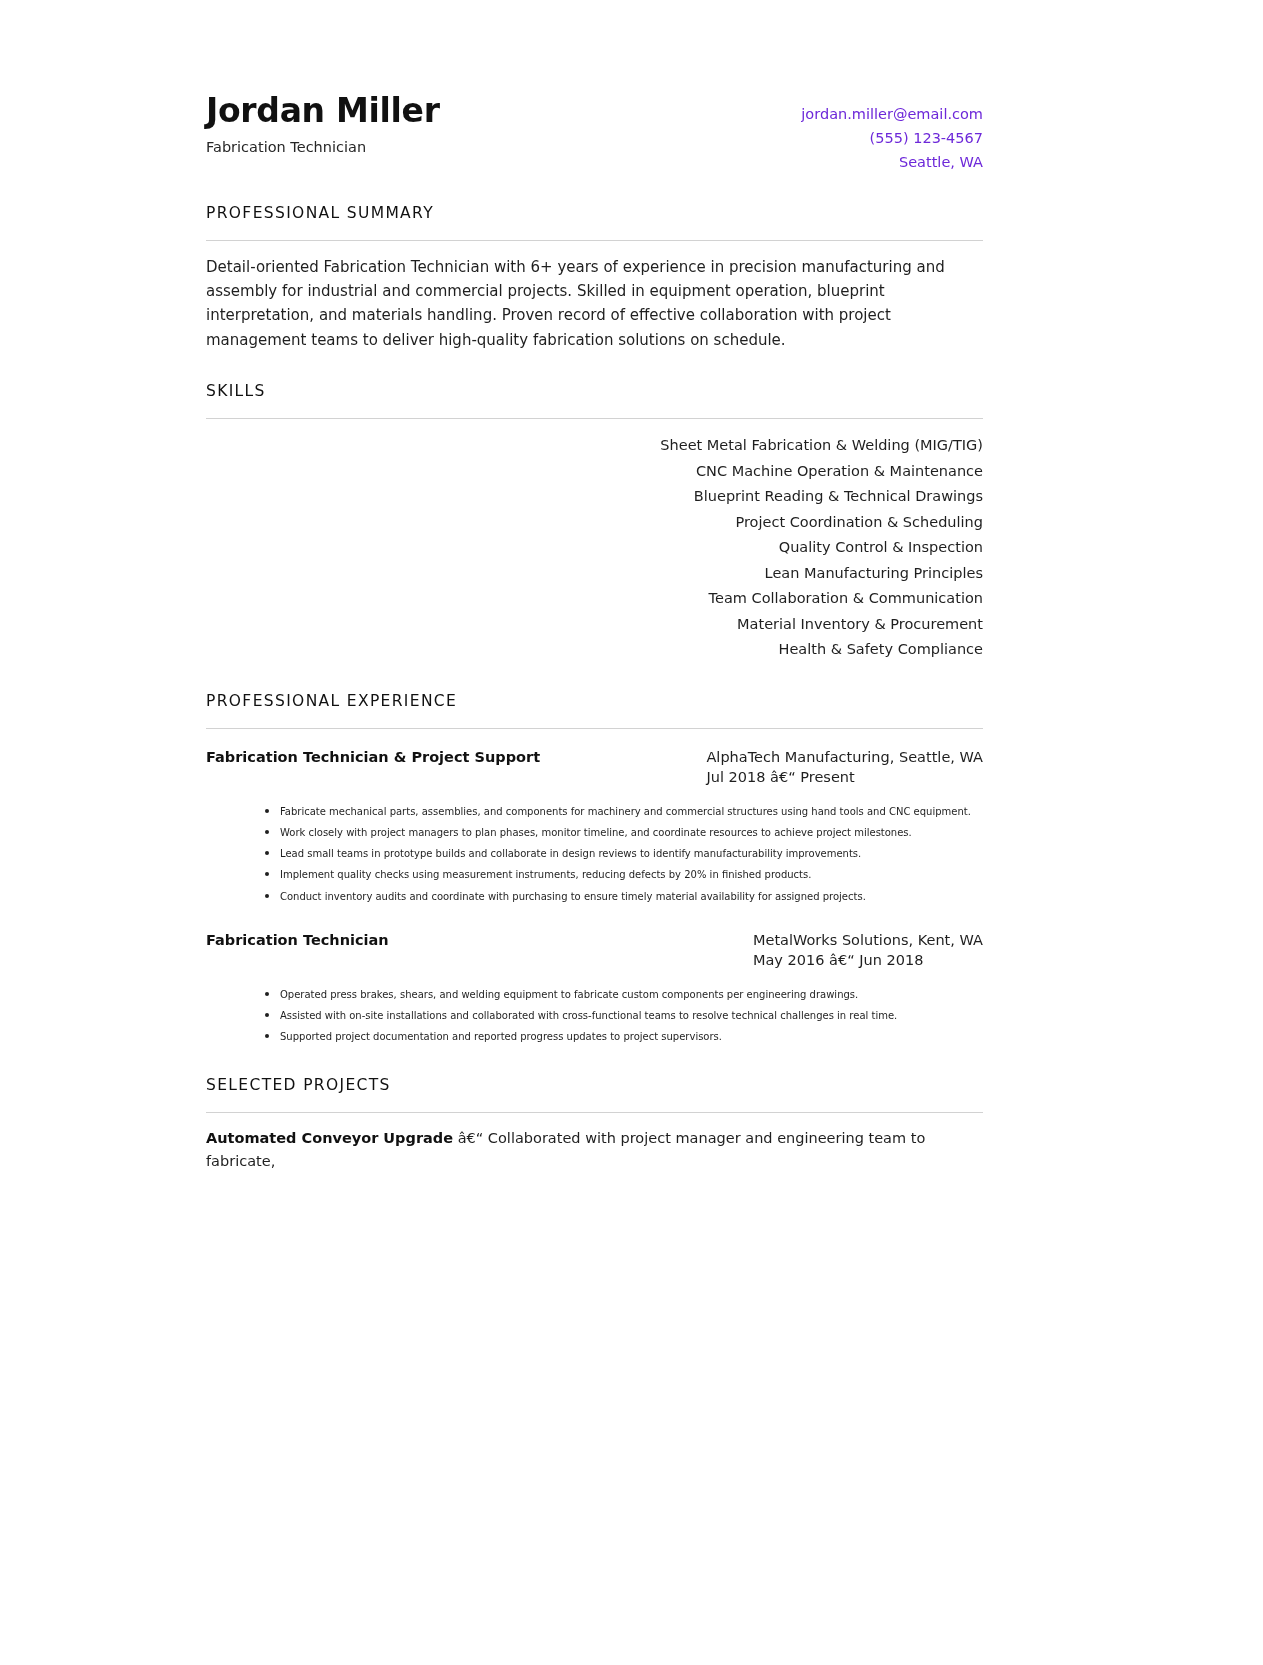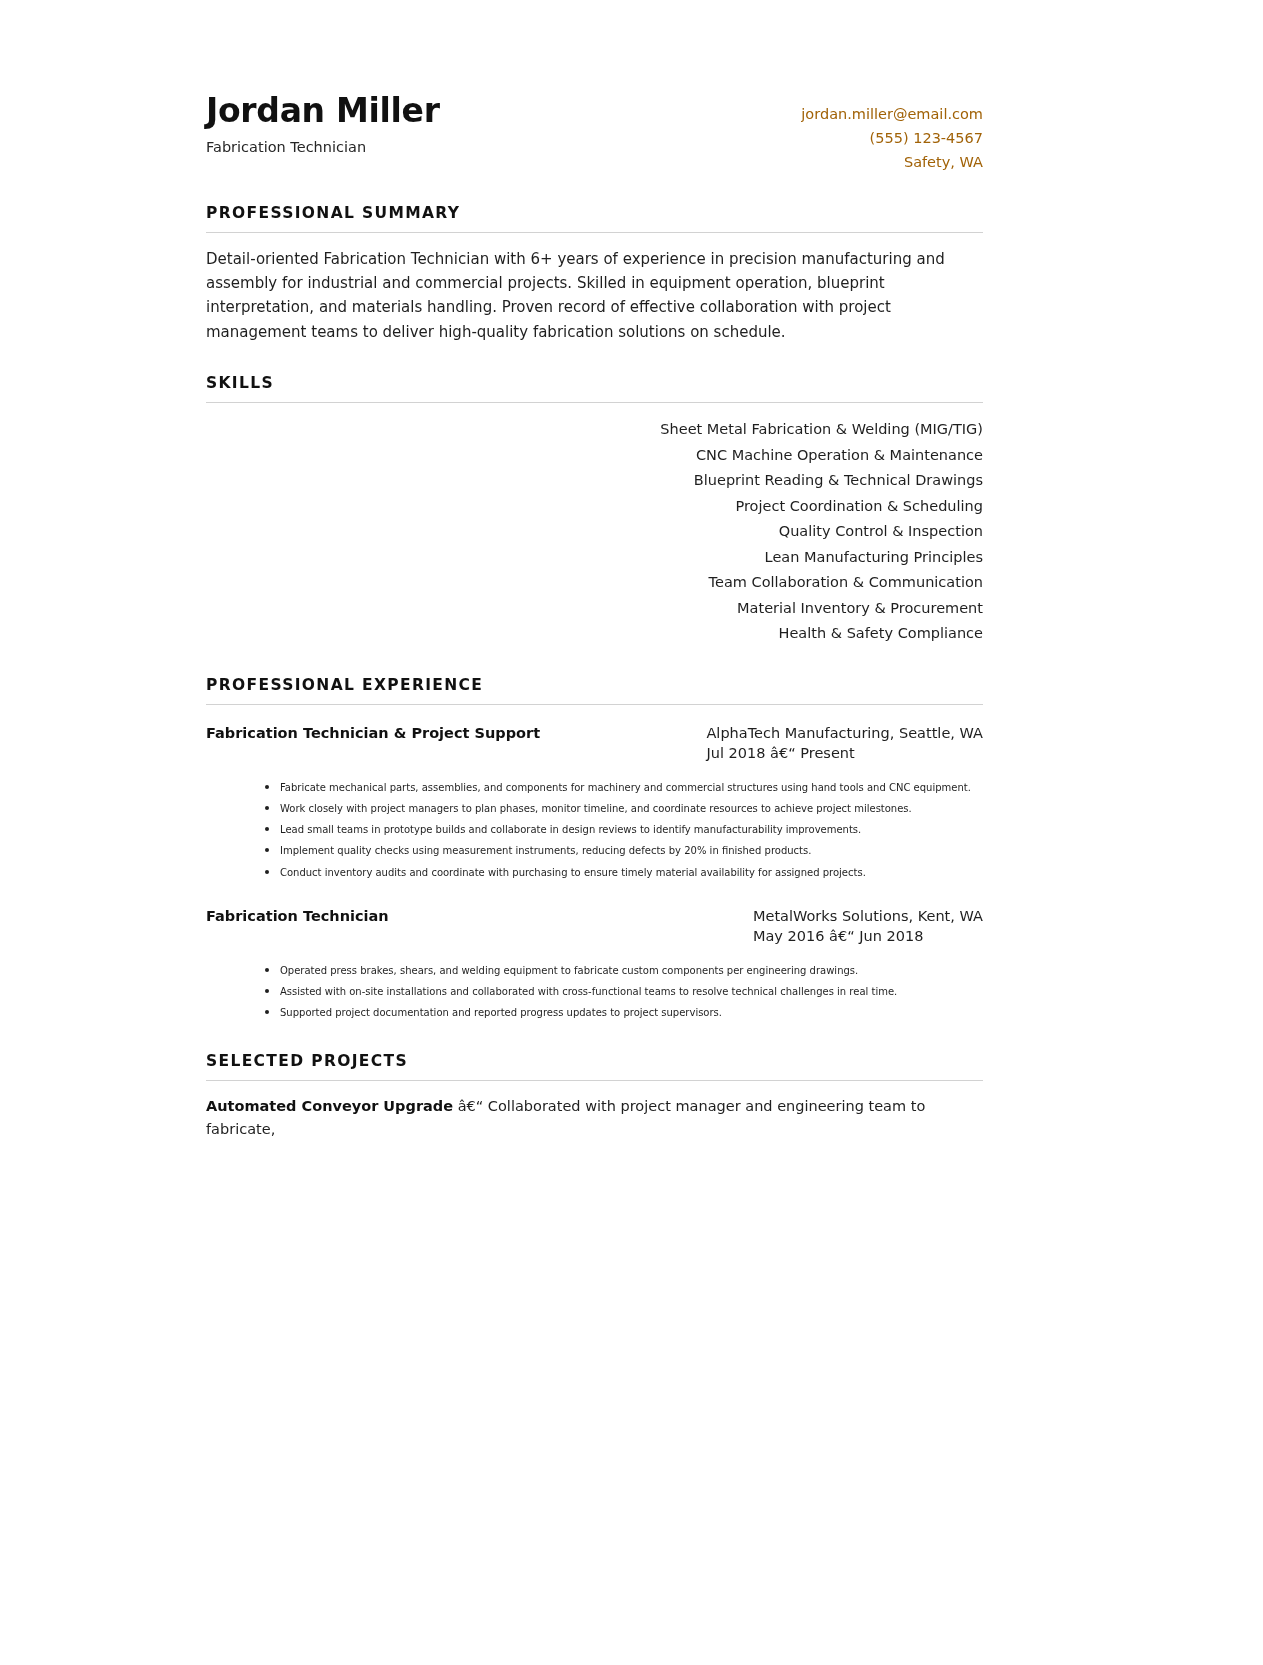--- a/index.html
+++ b/index.html
@@ -51,34 +51,34 @@
     font-size: 14.5px;
     font-weight: 400;
     color: #262626;
     margin-top: 7px;
     line-height: 1.3;
   }
   .header-right {
     text-align: right;
     font-size: 14.5px;
     line-height: 1.66;
-    color: #a16207;
+    color: #6d28d9;
     padding-top: 10px;
   }
   .header-right div { white-space: nowrap; }
 
   
   .section { margin-top: 30px; }
   .section-title {
     font-size: 15.5px;
-    font-weight: 700;
+    font-weight: 400;
     letter-spacing: 1.35px;
     color: #111111;
     text-transform: uppercase;
-    padding-bottom: 9px;
+    padding-bottom: 17px;
     border-bottom: 1px solid #d2d2d2;
     line-height: 1.2;
   }
   .section-body { padding-top: 14px; }
 
   
   .summary {
     font-size: 15px;
     line-height: 1.62;
     color: #1f1f1f;
@@ -150,21 +150,21 @@
   <div class="content">
 
     <div class="header">
       <div class="header-left">
         <h1 class="name">Jordan Miller</h1>
         <div class="job-title">Fabrication Technician</div>
       </div>
       <div class="header-right">
         <div>jordan.miller@email.com</div>
         <div>(555) 123-4567</div>
-        <div>Safety, WA</div>
+        <div>Seattle, WA</div>
       </div>
     </div>
 
     <div class="section">
       <div class="section-title">PROFESSIONAL SUMMARY</div>
       <div class="section-body">
         <p class="summary">Detail-oriented Fabrication Technician with 6+ years of experience in precision manufacturing and assembly for industrial and commercial projects. Skilled in equipment operation, blueprint interpretation, and materials handling. Proven record of effective collaboration with project management teams to deliver high-quality fabrication solutions on schedule.</p>
       </div>
     </div>
 

